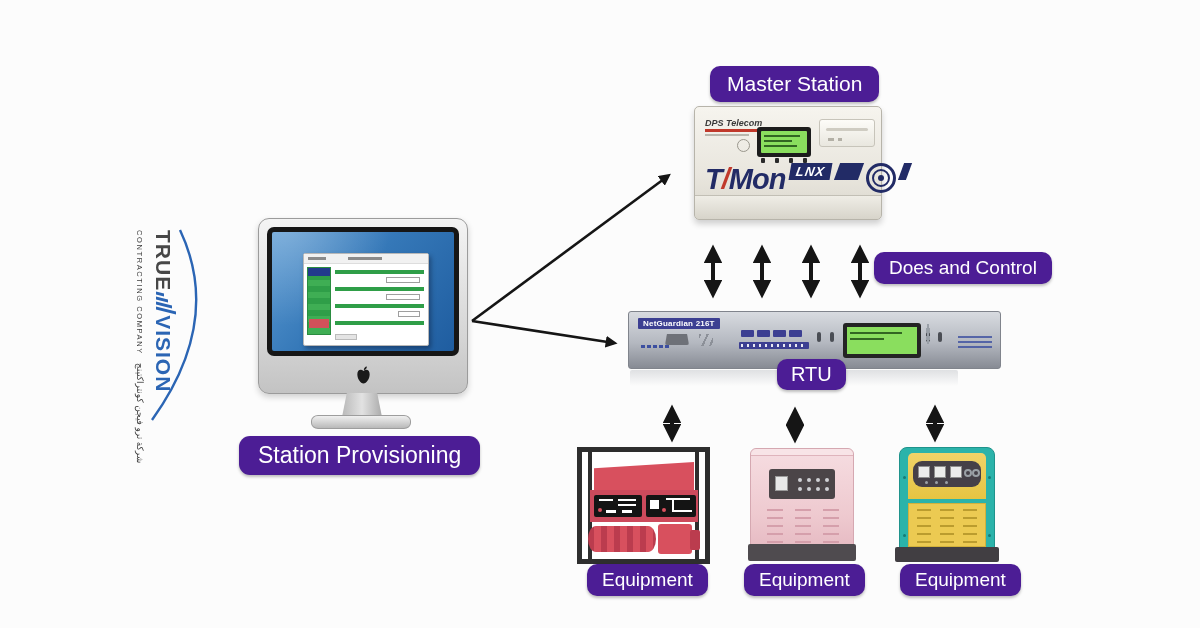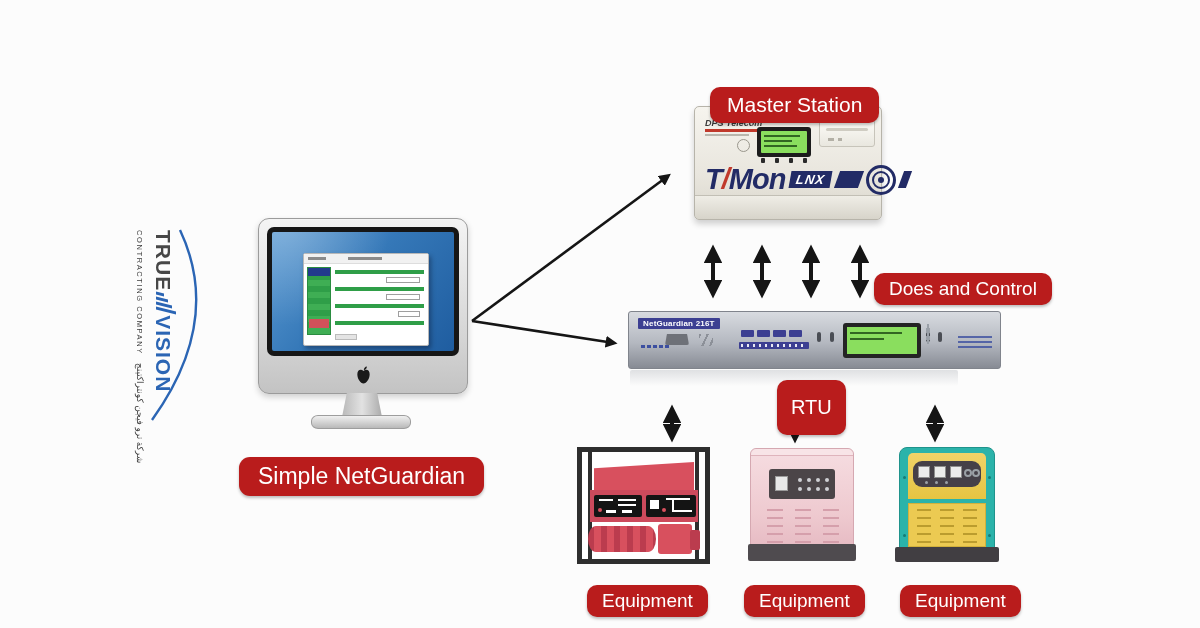--- a/index.html
+++ b/index.html
@@ -13,24 +13,23 @@
   
   .header {
     position:absolute; left:0; top:0; width:1200px; height:48px;
     background:linear-gradient(180deg,#1a419b 0%, #1d4da6 30%, #1d4da6 100%);
     display:flex; align-items:center; justify-content:center;
   }
   .header h1 { color:#fff; font-size:25px; font-weight:bold; letter-spacing:.3px; }
 
   
   .badge {
-    position:absolute; background:#b91c1c; color:#fff; text-align:center;
+    position:absolute; background:#4c1d95; color:#fff; text-align:center;
     border-radius:10px; padding:5px 15px; font-size:19px; white-space:nowrap;
     box-shadow:0 2px 3px rgba(0,0,0,.25);
-    margin-top:21px;
   }
 
   
   .logo-arc { position:absolute; left:90px; top:220px; }
   .logo-rot {
     position:absolute; left:176px; top:230px; width:200px;
     transform:rotate(90deg); transform-origin:0 0; white-space:nowrap;
   }
   .logo-brand { font-size:21px; font-weight:bold; letter-spacing:1px; line-height:22px; }
   .logo-true { color:#474747; }
@@ -99,21 +98,21 @@
   .tmon-lcd { position:absolute; left:62px; top:20px; width:54px; height:30px; background:#1c1c1c; border-radius:3px; }
   .tmon-lcd .glass { position:absolute; inset:4px; background:#8ade5e; border-radius:1px; overflow:hidden; }
   .lcd-line { position:absolute; left:3px; height:2px; background:rgba(20,60,15,.75); }
   .tmon-knobs { position:absolute; left:66px; top:51px; width:46px; display:flex; justify-content:space-between; }
   .tmon-knobs i { width:4px; height:5px; background:#2a2a2a; display:block; border-radius:1px; }
   .cd-drive { position:absolute; left:124px; top:12px; width:56px; height:28px;
     background:linear-gradient(180deg,#fdfcf8,#e9e7df); border:1px solid #c7c4ba; border-radius:3px; }
   .cd-drive .slot { position:absolute; left:6px; top:8px; right:6px; height:3px; background:#cfccc2; border-radius:2px; }
   .cd-drive .btn { position:absolute; left:8px; bottom:5px; width:6px; height:3px; background:#b3b0a6; }
   .cd-drive .btn2 { position:absolute; left:18px; bottom:5px; width:4px; height:3px; background:#b3b0a6; }
-  .tmon-brand { position:absolute; left:10px; top:56px; display:flex; align-items:center; }
+  .tmon-brand { position:absolute; left:10px; top:56px; display:flex; align-items:flex-start; }
   .tmon-name { font-size:29px; font-weight:900; font-style:italic; color:#222b66; letter-spacing:-1px; }
   .tmon-name .slash { color:#c0392b; }
   .lnx-badge { margin-left:5px; background:#222b66; color:#fff; font-size:13px; font-weight:900; font-style:italic;
     padding:1px 6px; transform:skewX(-10deg); letter-spacing:1px; }
   .tmon-stripe { margin-left:6px; width:24px; height:17px; background:#222b66; transform:skewX(-20deg); }
   .tmon-fan { margin-left:5px; width:30px; height:30px; border-radius:50%; border:3px solid #222b66; position:relative; }
   .tmon-fan:before { content:""; position:absolute; inset:3px; border-radius:50%; border:2.5px solid #222b66; }
   .tmon-fan:after { content:""; position:absolute; inset:9px; border-radius:50%; background:#222b66; }
   .tmon-stripe2 { margin-left:5px; width:8px; height:17px; background:#222b66; transform:skewX(-20deg); }
 
@@ -411,19 +410,19 @@
     <line x1="762" y1="250" x2="762" y2="293" stroke="#151515" stroke-width="4" marker-start="url(#ah)" marker-end="url(#ah)"></line>
     <line x1="811" y1="250" x2="811" y2="293" stroke="#151515" stroke-width="4" marker-start="url(#ah)" marker-end="url(#ah)"></line>
     <line x1="860" y1="250" x2="860" y2="293" stroke="#151515" stroke-width="4" marker-start="url(#ah)" marker-end="url(#ah)"></line>
     <line x1="672" y1="410" x2="672" y2="437" stroke="#151515" stroke-width="4" marker-start="url(#ah)" marker-end="url(#ah)"></line>
     <line x1="795" y1="412" x2="795" y2="438" stroke="#151515" stroke-width="4" marker-start="url(#ah)" marker-end="url(#ah)"></line>
     <line x1="935" y1="410" x2="935" y2="437" stroke="#151515" stroke-width="4" marker-start="url(#ah)" marker-end="url(#ah)"></line>
   </svg>
 
   <div class="badge" style="left:710px;top:66px;font-size:21px;padding:6px 17px">Master Station</div>
   <div class="badge" style="left:874px;top:252px">Does and Control</div>
-  <div class="badge" style="left:777px;top:359px;font-size:20px;padding:16px 14px">RTU</div>
-  <div class="badge" style="left:239px;top:436px;font-size:23px;padding:6px 19px;border-radius:11px">Simple NetGuardian</div>
+  <div class="badge" style="left:777px;top:359px;font-size:20px;padding:4px 14px">RTU</div>
+  <div class="badge" style="left:239px;top:436px;font-size:23px;padding:6px 19px;border-radius:11px">Station Provisioning</div>
   <div class="badge" style="left:587px;top:564px">Equipment</div>
   <div class="badge" style="left:744px;top:564px">Equipment</div>
   <div class="badge" style="left:900px;top:564px">Equipment</div>
 
 </div>
 
 </body></html>

